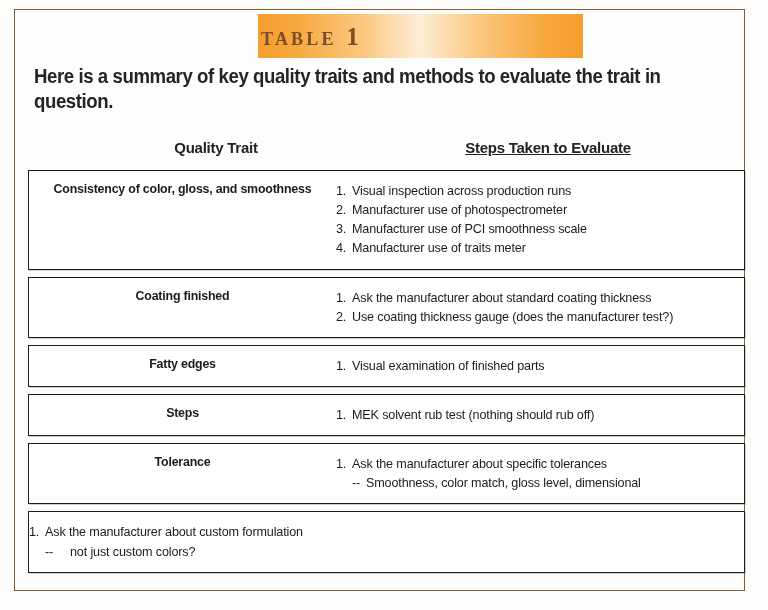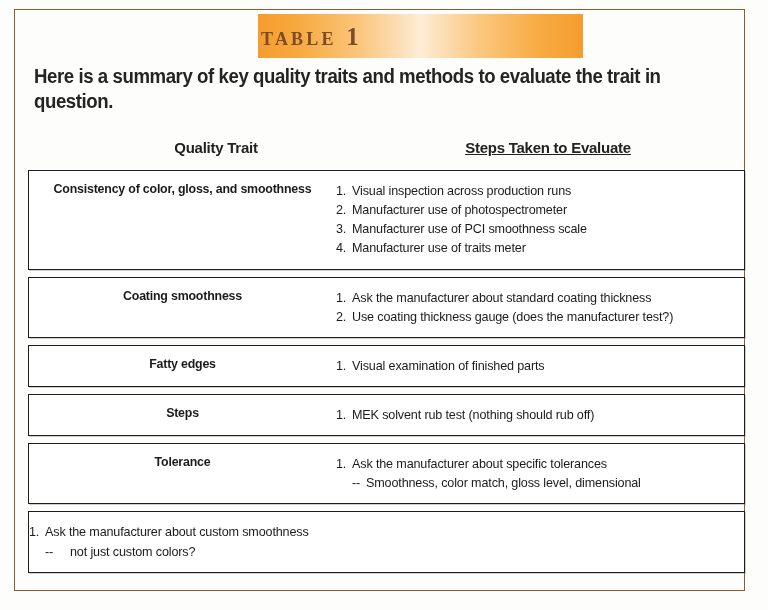--- a/index.html
+++ b/index.html
@@ -220,21 +220,21 @@
               <span class="step-num">3.</span>
               <span class="step-text">Manufacturer use of PCI smoothness scale</span>
             </div>
             <div class="step">
               <span class="step-num">4.</span>
               <span class="step-text">Manufacturer use of traits meter</span>
             </div>
           </div>
         </div>
         <div class="trow">
-          <div class="cell-trait">Coating smoothness</div>
+          <div class="cell-trait">Coating finished</div>
           <div class="cell-steps">
             <div class="step">
               <span class="step-num">1.</span>
               <span class="step-text">Ask the manufacturer about standard coating thickness</span>
             </div>
             <div class="step">
               <span class="step-num">2.</span>
               <span class="step-text">Use coating thickness gauge (does the manufacturer test?)</span>
             </div>
           </div>
@@ -267,21 +267,21 @@
             <div class="substep">
               <span class="substep-dash">--</span>
               <span class="substep-text"><span>Smoothness, color match, gloss level, dimensional</span></span>
             </div>
           </div>
         </div>
         <div class="trow">
           <div class="cell-steps">
             <div class="step">
               <span class="step-num">1.</span>
-              <span class="step-text">Ask the manufacturer about custom smoothness</span>
+              <span class="step-text">Ask the manufacturer about custom formulation</span>
             </div>
             <div class="substep">
               <span class="substep-dash">--</span>
               <span class="substep-text"><span class="wrap2">not just custom colors?</span></span>
             </div>
           </div>
         </div>
       </div>
 
   </div>

